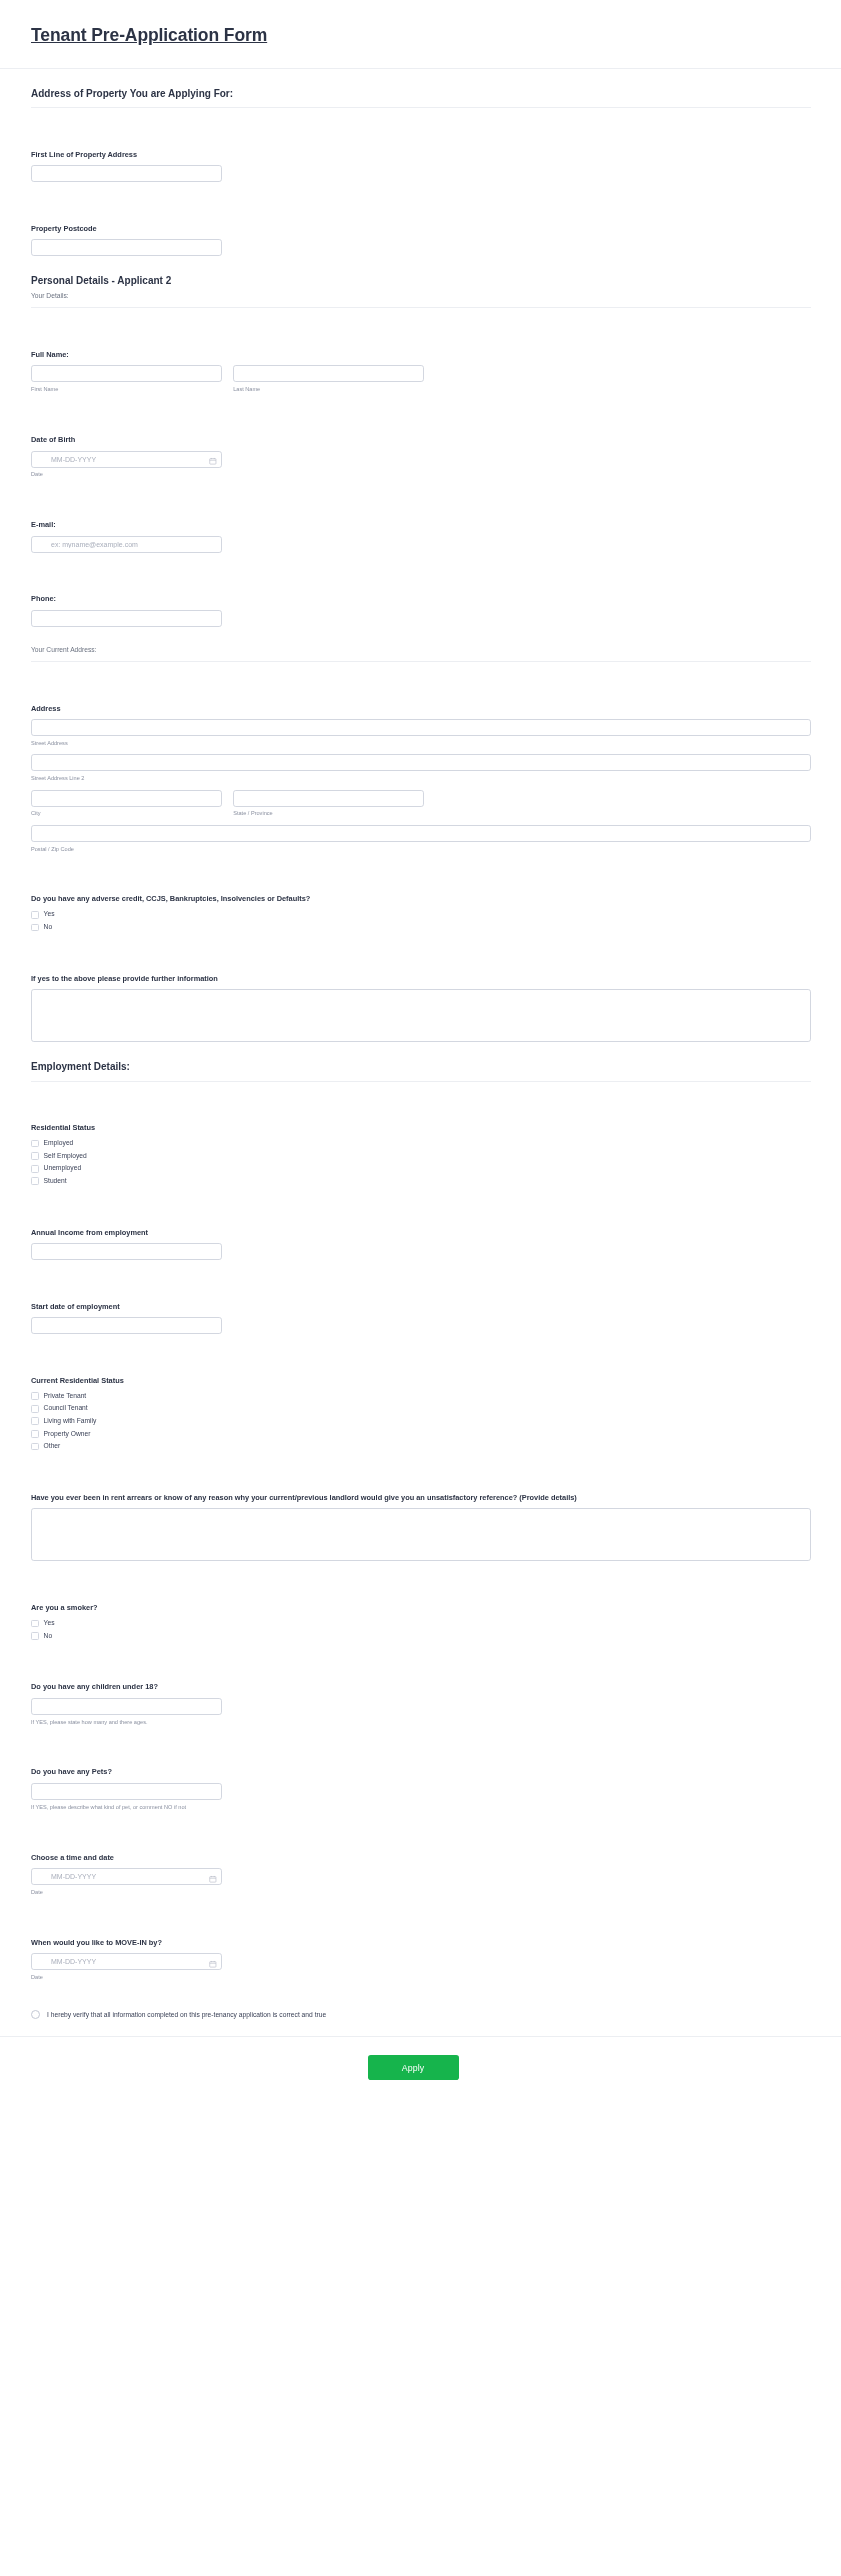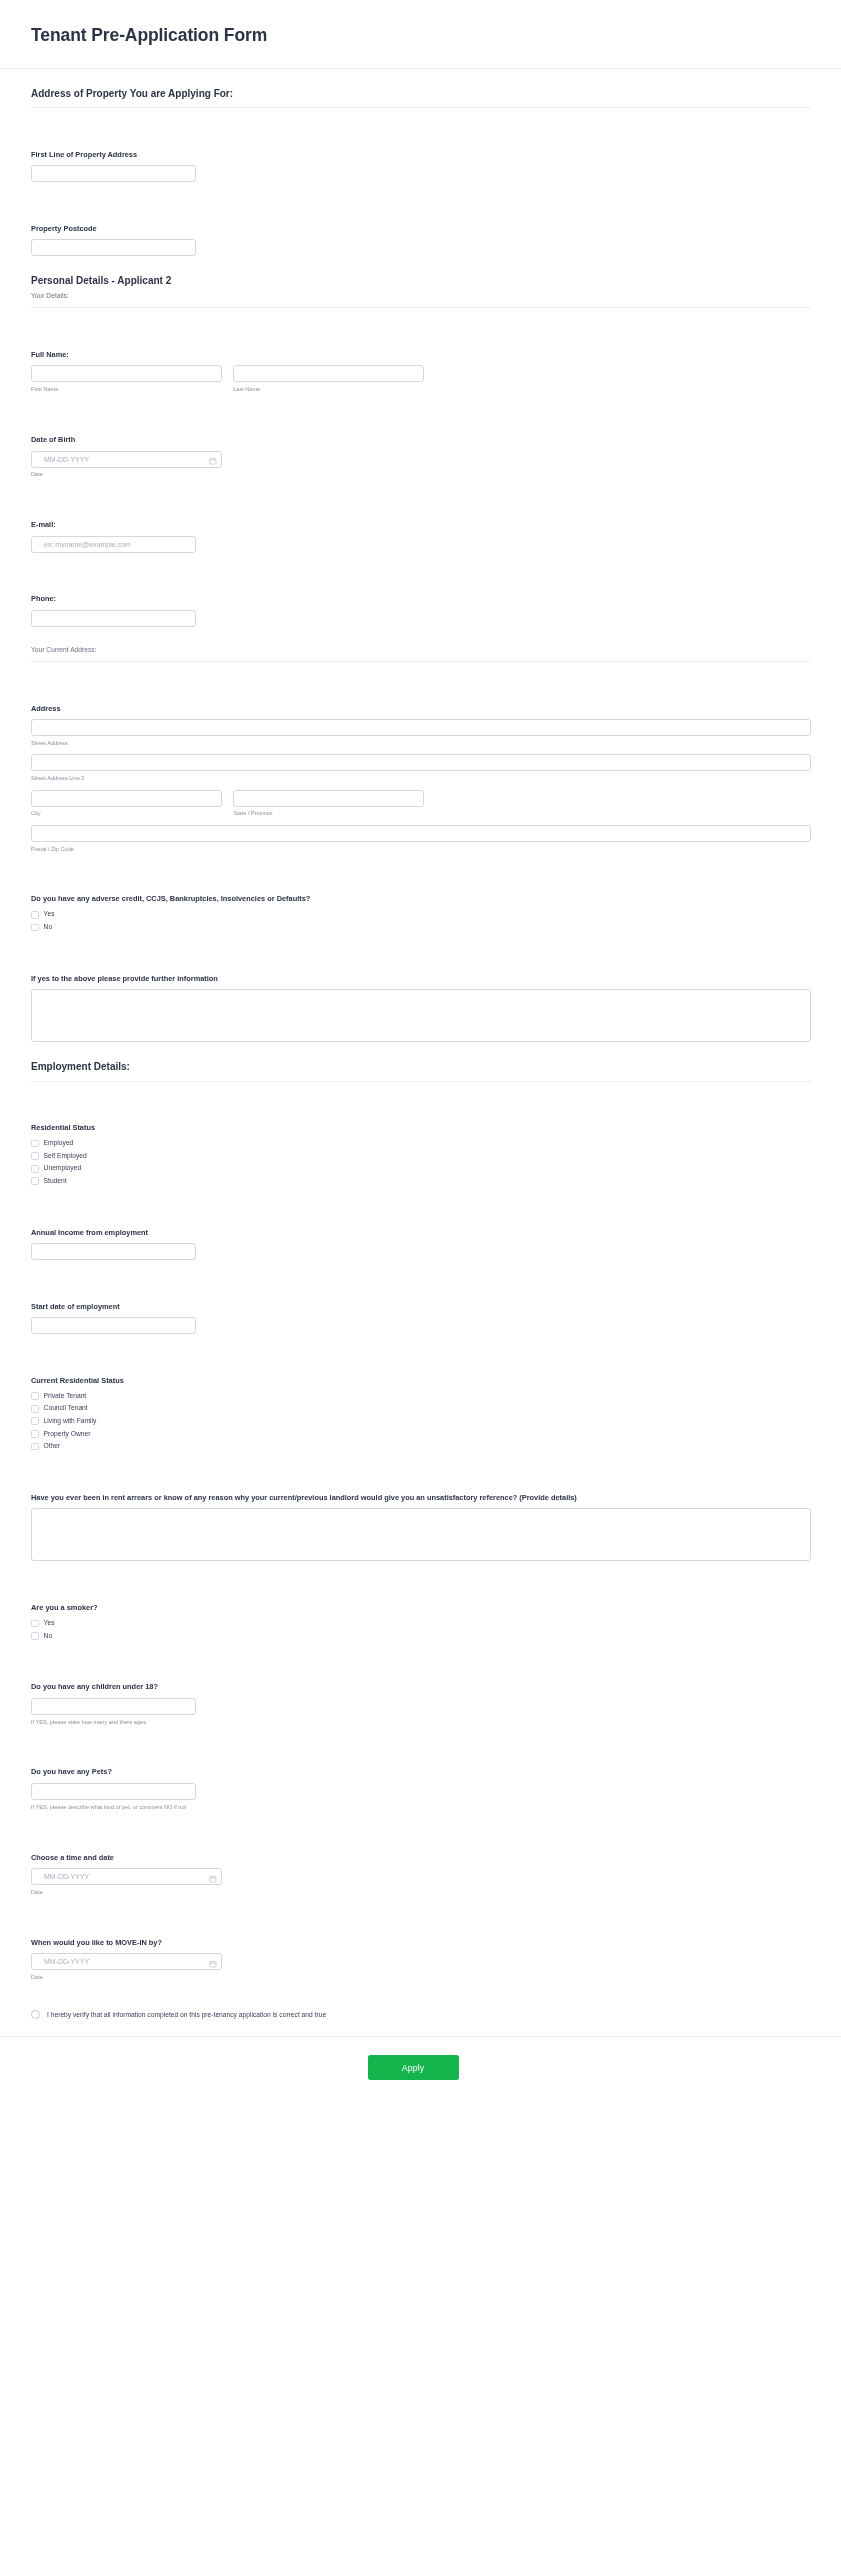--- a/index.html
+++ b/index.html
@@ -17,20 +17,21 @@
   .page {
     width: 842px;
     position: relative;
     background: #ffffff;
   }
 
   
   .form-header {
     padding: 25px 45px 21px 31px;
     border-bottom: 0.7px solid #eceef2;
+    text-decoration: underline;
   }
   .form-title {
     font-size: 17.5px;
     font-weight: bold;
     letter-spacing: -0.1px;
     color: #2c3345;
     margin: 0;
     line-height: 1.25;
   }
 
@@ -105,25 +106,25 @@
   .inp {
     box-sizing: border-box;
     display: block;
     height: 17px;
     border: 0.7px solid #d3d7e0;
     border-radius: 2.8px;
     background: #ffffff;
     font-family: "Liberation Sans", sans-serif;
     font-size: 7px;
     color: #2c3345;
-    padding: 0 12px;
+    padding: 0 19px;
     outline: none;
   }
   .inp::placeholder { color: #a9aebb; }
-  .inp.w-short { width: 165px; }
+  .inp.w-short { width: 191px; }
   .inp.w-full  { width: 100%; }
   .inp.w-half  { width: 191px; }
 
   .ta {
     box-sizing: border-box;
     display: block;
     width: 100%;
     border: 0.7px solid #d3d7e0;
     border-radius: 2.8px;
     background: #ffffff;

